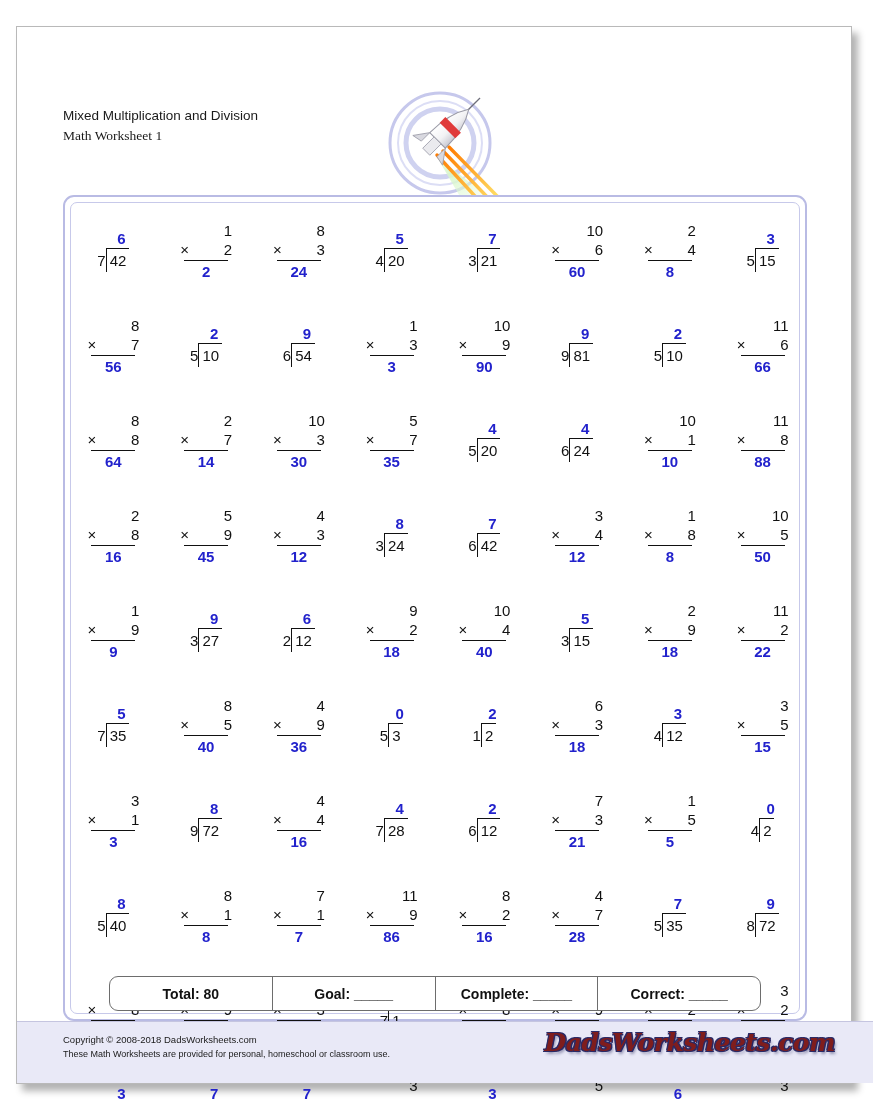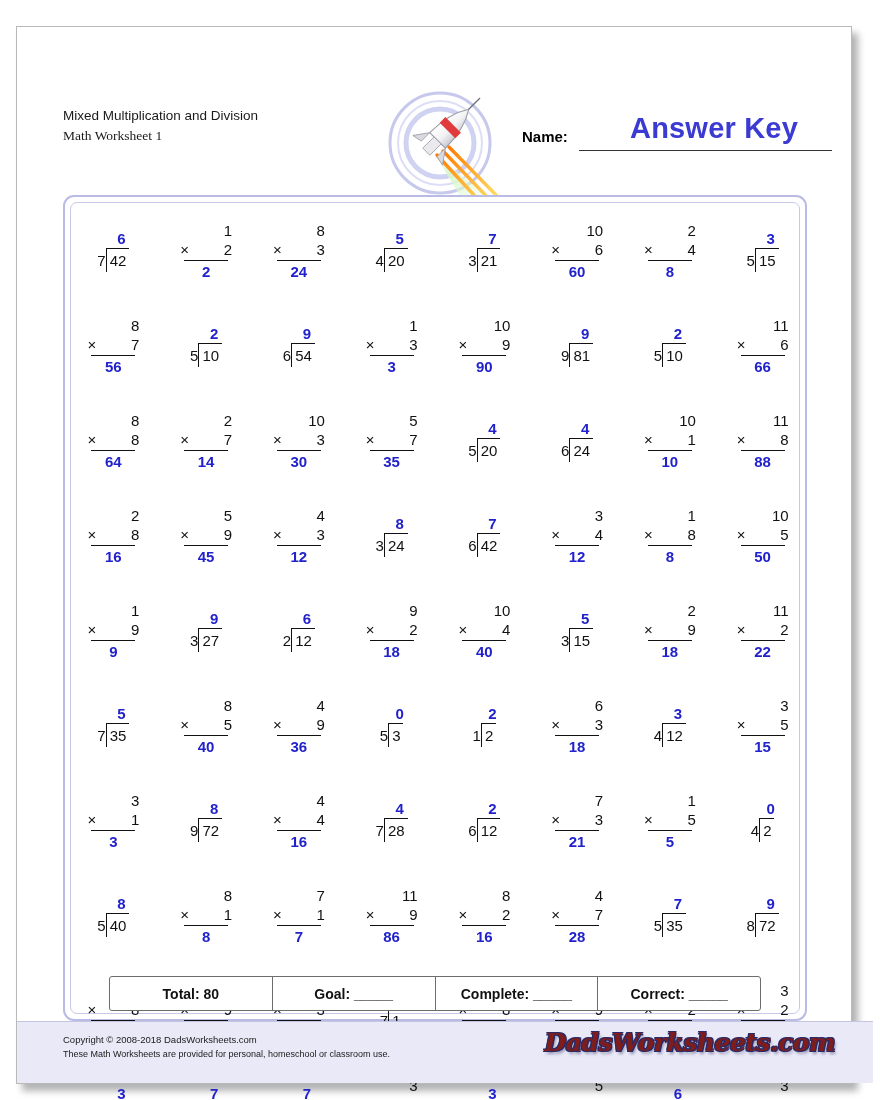--- a/index.html
+++ b/index.html
@@ -216,21 +216,21 @@
   }
 
   
   .scorebox {
     position: absolute;
     left: 92px;
     top: 949px;
     width: 652px;
     height: 35px;
     border: 1px solid #6d6d6d;
-    border-radius: 3px;
+    border-radius: 9px;
     display: flex;
     box-sizing: border-box;
     background: #fff;
   }
   .score-cell {
     flex: 1;
     display: flex;
     align-items: center;
     justify-content: center;
     font-size: 14px;
@@ -333,25 +333,20 @@
             <path d="M62 18 C70 30, 73 46, 73 62 L51 62 C51 46, 54 30, 62 18 Z" fill="url(#bodyG)" stroke="#9a9aa6" stroke-width="1"></path>
             <rect x="51" y="40" width="22" height="8" fill="#e03a3a"></rect>
             <path d="M51 62 L41 76 L51 74 Z" fill="#d9d9e0" stroke="#9a9aa6" stroke-width="0.8"></path>
             <path d="M73 62 L83 76 L73 74 Z" fill="#d9d9e0" stroke="#9a9aa6" stroke-width="0.8"></path>
             <path d="M57 62 L57 78 L67 78 L67 62 Z" fill="#eaeaee" stroke="#9a9aa6" stroke-width="0.8"></path>
             <line x1="62" y1="18" x2="62" y2="2" stroke="#6e6e7a" stroke-width="1.3"></line>
           </g>
         </svg>
       </div>
 
-      <div class="name-block">
-        <span class="name-label">Name:</span>
-        <span class="answer-key">Answer Key</span>
-        <span class="name-rule"></span>
-      </div>
     </div>
 
     <div class="frame-outer">
       <div class="frame-inner"></div>
     </div>
 
     <div class="grid" id="problem-grid">
         <div class="cell">
           <div class="div">
             <div class="d-quot">6</div>

